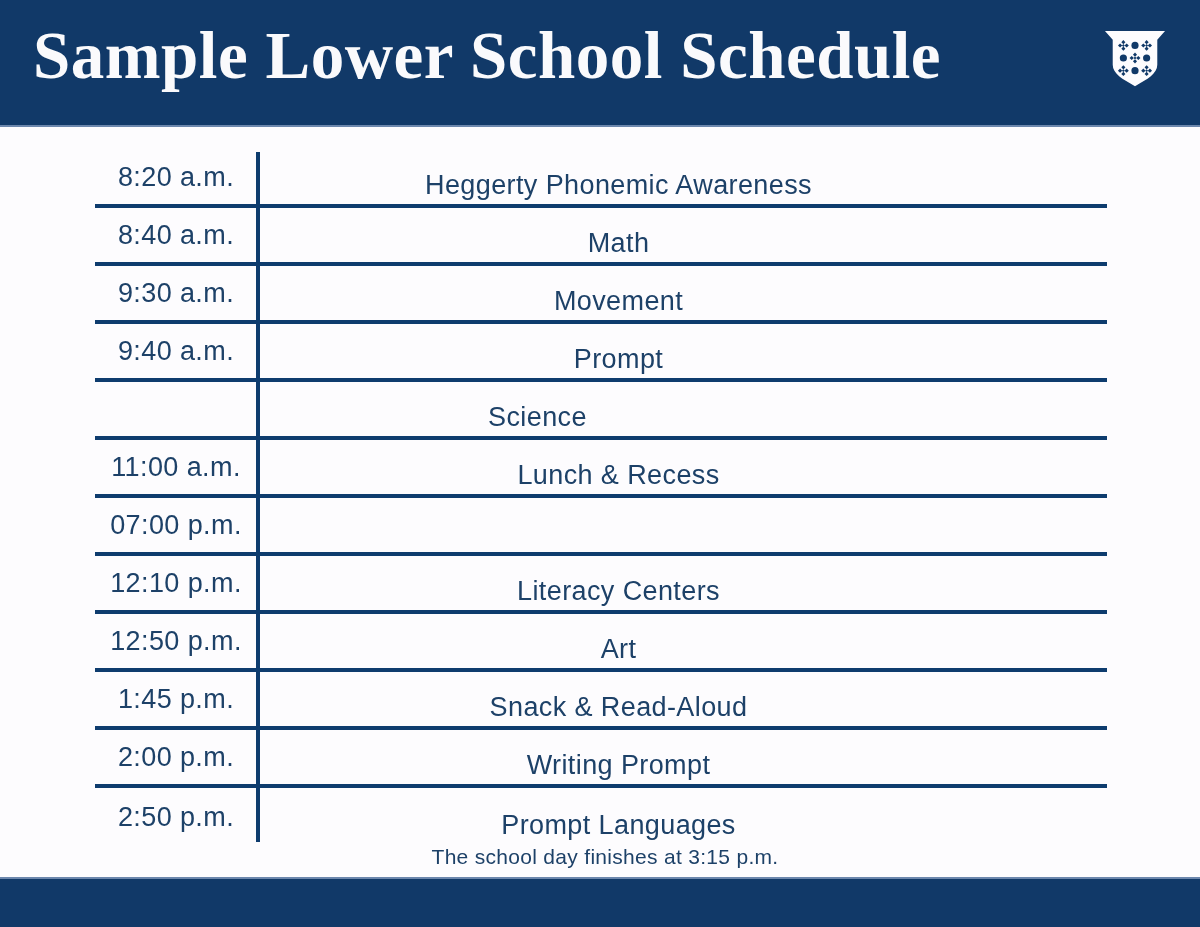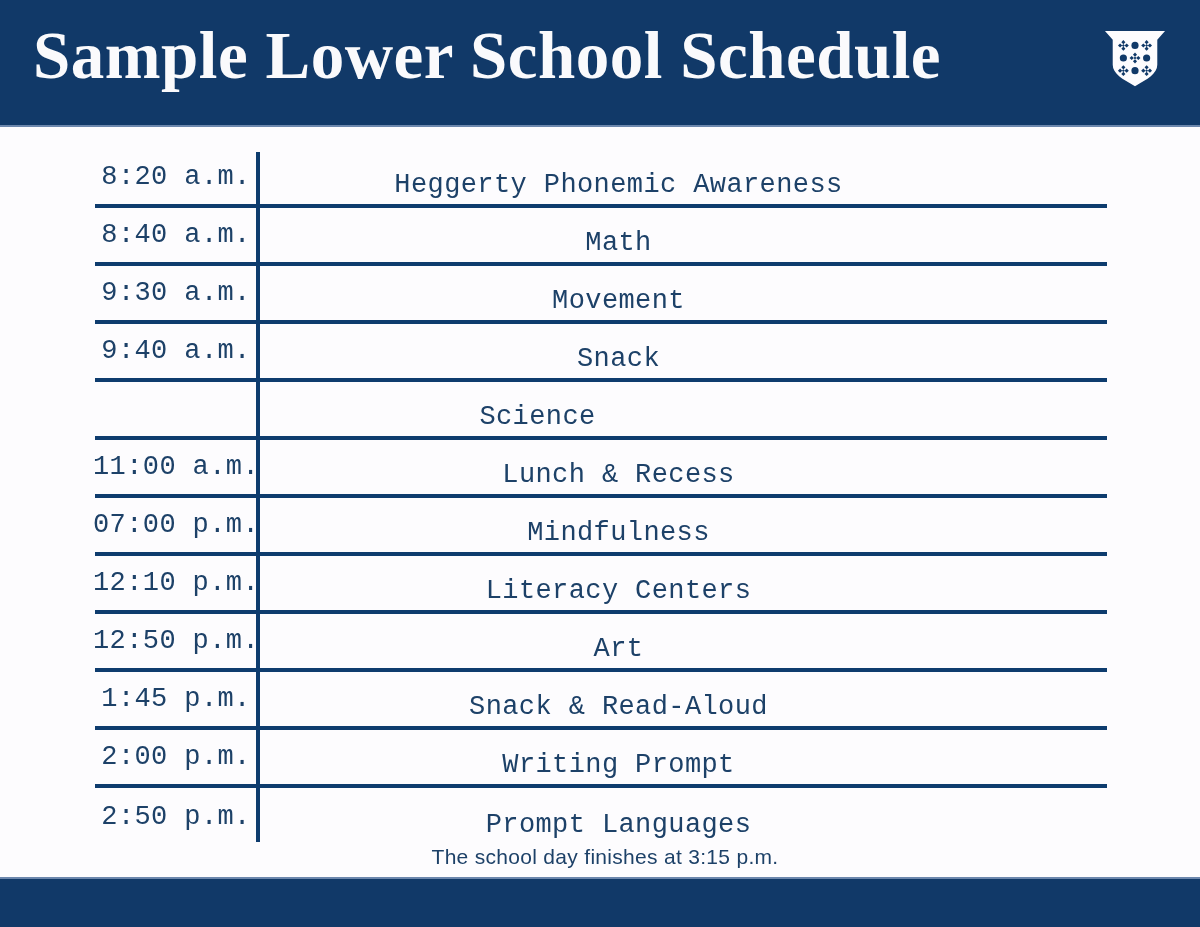--- a/index.html
+++ b/index.html
@@ -26,21 +26,21 @@
     font-family:"Liberation Serif",serif;font-weight:bold;
     font-size:67px;color:var(--title);letter-spacing:.5px;
     position:relative;top:-7px;white-space:nowrap;
   }
   .logo{margin-left:auto;position:relative;top:-4px;width:62px;height:60px;}
   .logo svg{display:block;}
 
   
   .table{
     position:absolute;left:95px;top:150px;width:1012px;height:696px;
-    display:flex;flex-direction:column;font-family:Liberation Mono, monospace;
+    display:flex;flex-direction:column;
   }
   .row{
     height:58px;display:flex;align-items:center;
     border-bottom:4px solid var(--rule);
   }
   .row:last-child{border-bottom:none;}
   .cell{
     color:var(--text);font-size:27px;letter-spacing:.4px;
     display:flex;align-items:center;justify-content:center;
     white-space:nowrap;
@@ -108,32 +108,31 @@
       <div class="row">
         <div class="cell time">8:40 a.m.</div>
         <div class="cell activity">Math</div>
       </div>
       <div class="row">
         <div class="cell time">9:30 a.m.</div>
         <div class="cell activity">Movement</div>
       </div>
       <div class="row">
         <div class="cell time">9:40 a.m.</div>
-        <div class="cell activity">Snack</div>
+        <div class="cell activity">Prompt</div>
       </div>
       <div class="row">
         <div class="cell activity">Science</div>
       </div>
       <div class="row">
         <div class="cell time">11:00 a.m.</div>
         <div class="cell activity">Lunch &amp; Recess</div>
       </div>
       <div class="row">
         <div class="cell time">07:00 p.m.</div>
-        <div class="cell activity">Mindfulness</div>
       </div>
       <div class="row">
         <div class="cell time">12:10 p.m.</div>
         <div class="cell activity">Literacy Centers</div>
       </div>
       <div class="row">
         <div class="cell time">12:50 p.m.</div>
         <div class="cell activity">Art</div>
       </div>
       <div class="row">

